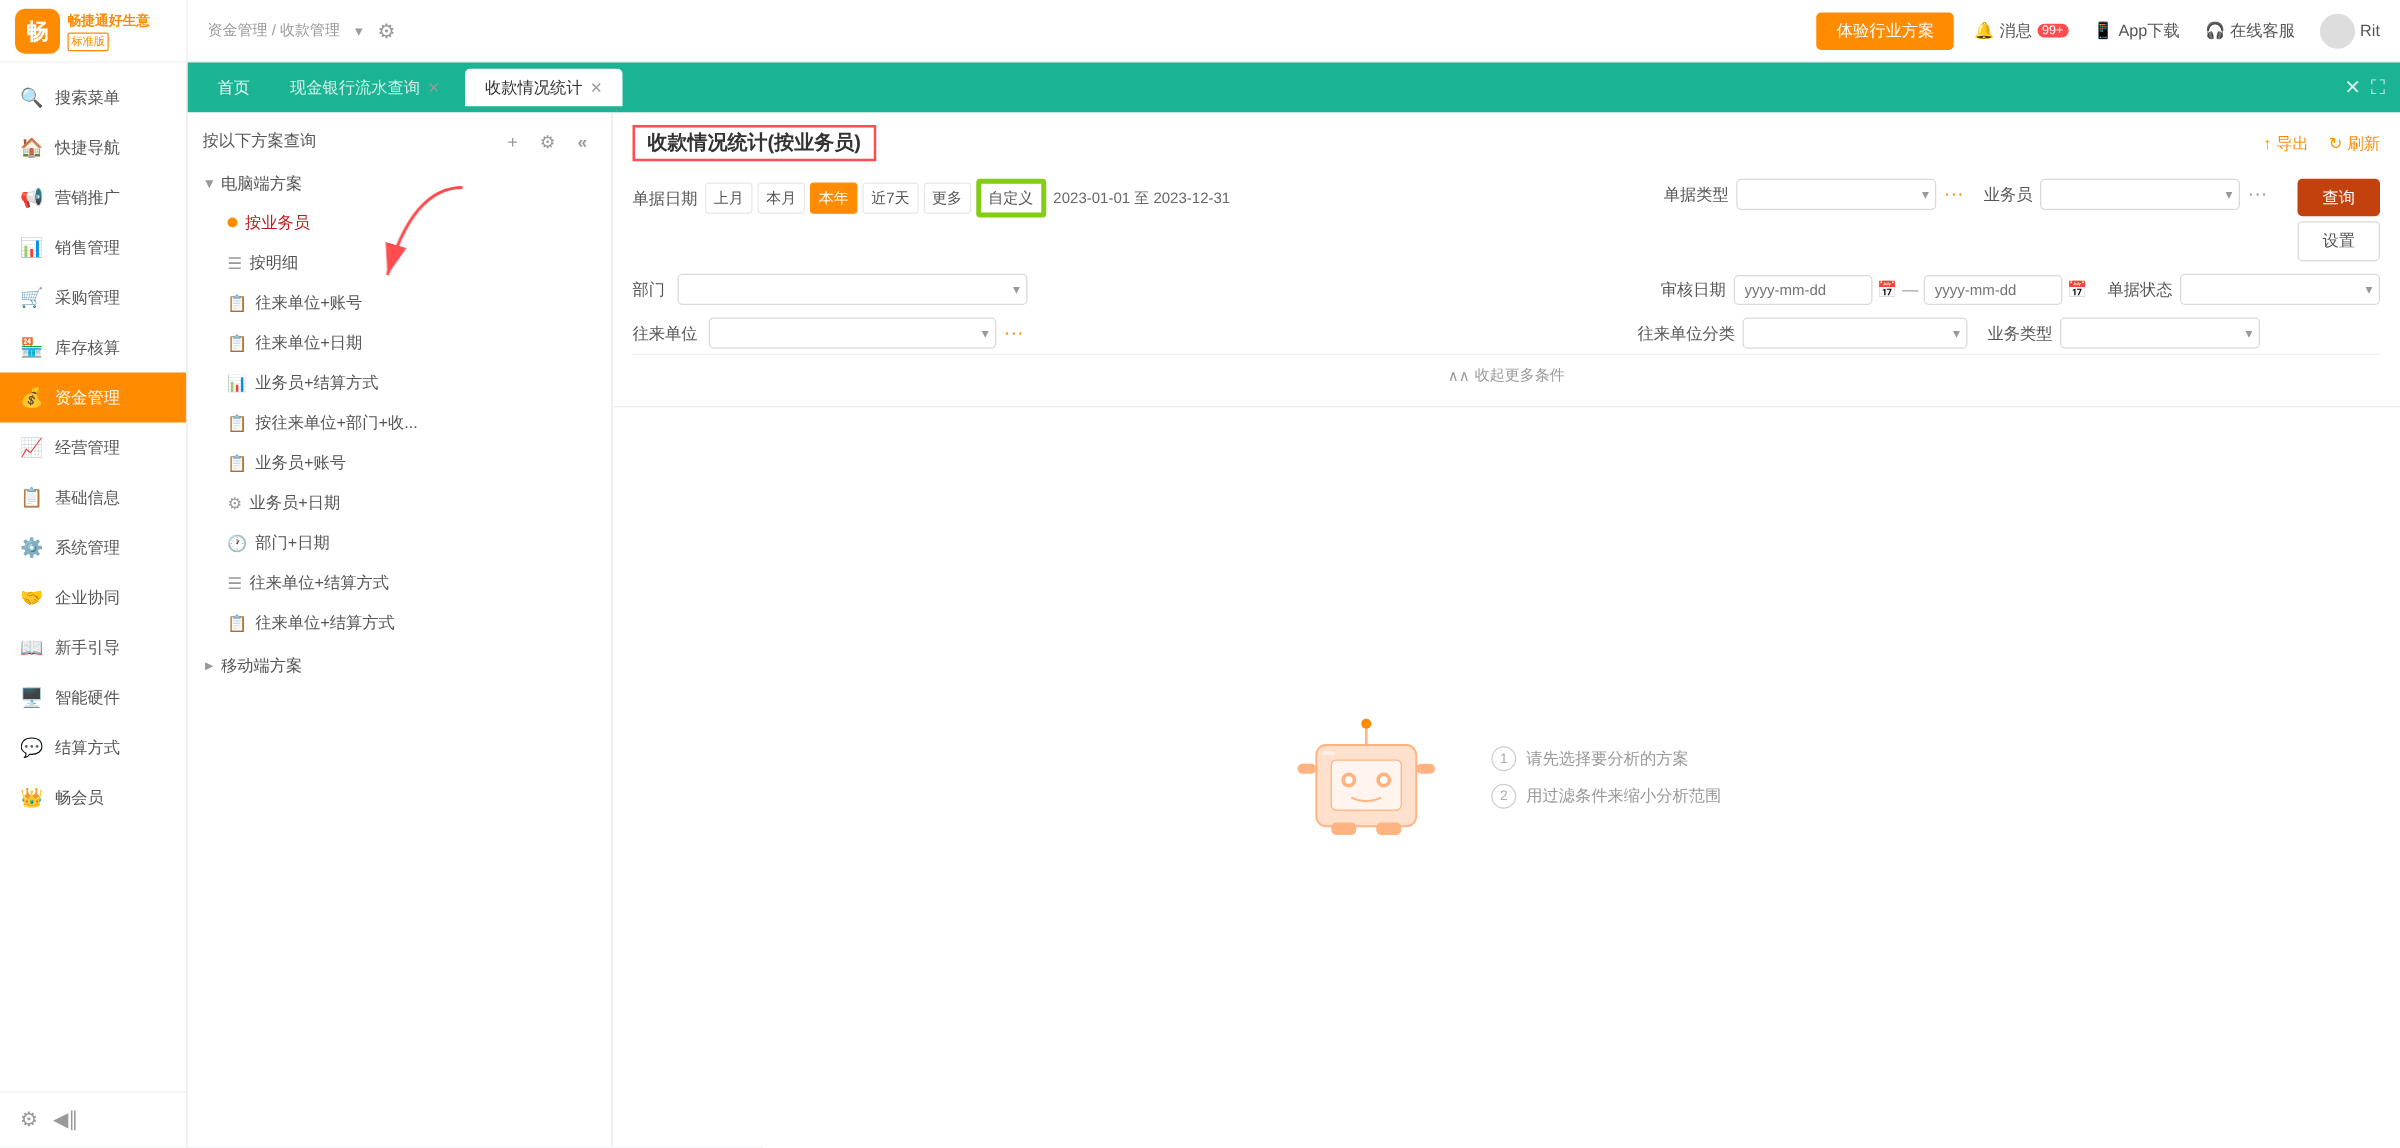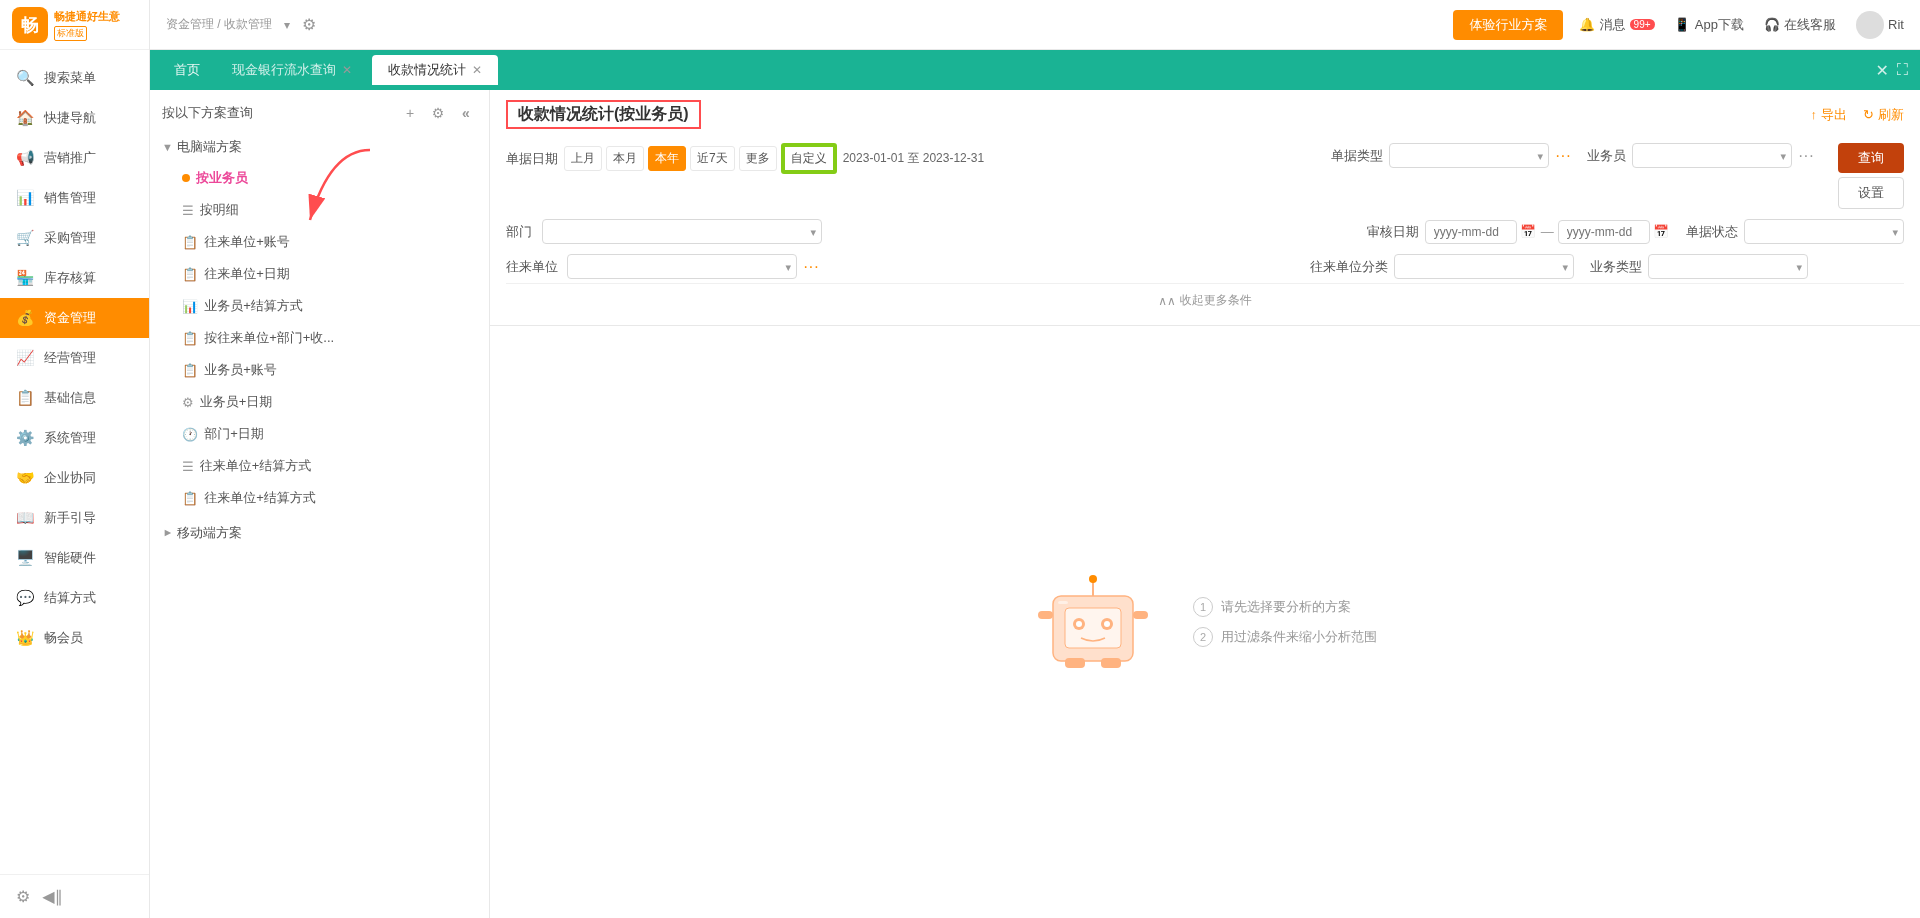--- a/index.html
+++ b/index.html
@@ -47,29 +47,29 @@
     
     .left-panel { width: 340px; background: #fff; border-right: 1px solid #e8e8e8; display: flex; flex-direction: column; flex-shrink: 0; padding: 12px 0; }
     .left-panel-header { display: flex; align-items: center; justify-content: space-between; padding: 0 12px 8px 12px; }
     .left-panel-title { font-size: 13px; color: #555; }
     .left-panel-actions { display: flex; gap: 6px; }
     .action-btn { width: 22px; height: 22px; display: flex; align-items: center; justify-content: center; color: #999; cursor: pointer; font-size: 14px; border-radius: 3px; }
     .scheme-section { padding: 0 0 4px 0; }
     .scheme-section-header { display: flex; align-items: center; padding: 6px 12px; color: #555; font-size: 13px; cursor: pointer; }
     .scheme-section-arrow { margin-right: 4px; color: #999; font-size: 11px; }
     .scheme-item { display: flex; align-items: center; padding: 7px 12px 7px 32px; color: #555; cursor: pointer; font-size: 13px; transition: background 0.2s; }
-    .scheme-item.active { color: #ec4899; font-weight: bold; }
+    .scheme-item.active { color: #b91c1c; }
     .scheme-item .item-icon { margin-right: 6px; font-size: 13px; color: #999; }
 
     
     .right-panel { flex: 1; display: flex; flex-direction: column; overflow: hidden; }
     .filter-select { border: 1px solid #d9d9d9; border-radius: 4px; padding: 4px 24px 4px 8px; font-size: 13px; color: #555; background: #fff; appearance: none; cursor: pointer; min-width: 140px; position: relative; }
     .filter-select-wrap { position: relative; display: inline-block; }
     .filter-select-wrap::after { content: '▾'; position: absolute; right: 6px; top: 50%; transform: translateY(-50%); color: #999; pointer-events: none; font-size: 11px; }
-    .date-input { border: 1px solid #d9d9d9; border-radius: 4px; padding: 4px 8px; font-size: 12px; color: #bbb; width: 92px; }
+    .date-input { border: 1px solid #d9d9d9; border-radius: 4px; padding: 4px 8px; font-size: 12px; color: #bbb; width: 111px; }
 
     .query-btn { background: #c2410c; color: #fff; border: none; border-radius: 4px; padding: 6px 20px; cursor: pointer; font-size: 13px; }
     .setting-btn { background: #fff; color: #555; border: 1px solid #d9d9d9; border-radius: 4px; padding: 6px 16px; cursor: pointer; font-size: 13px; }
 
     .collapse-bar { display: flex; align-items: center; justify-content: center; padding: 8px; color: #999; cursor: pointer; font-size: 12px; gap: 4px; border-top: 1px solid #f0f0f0; margin-top: 4px; }
 
     
     .data-area { flex: 1; background: #fff; margin: 0; display: flex; align-items: center; justify-content: center; flex-direction: column; }
     .empty-steps { display: flex; flex-direction: column; gap: 10px; }
     .empty-step { display: flex; align-items: center; gap: 8px; color: #999; font-size: 13px; }

